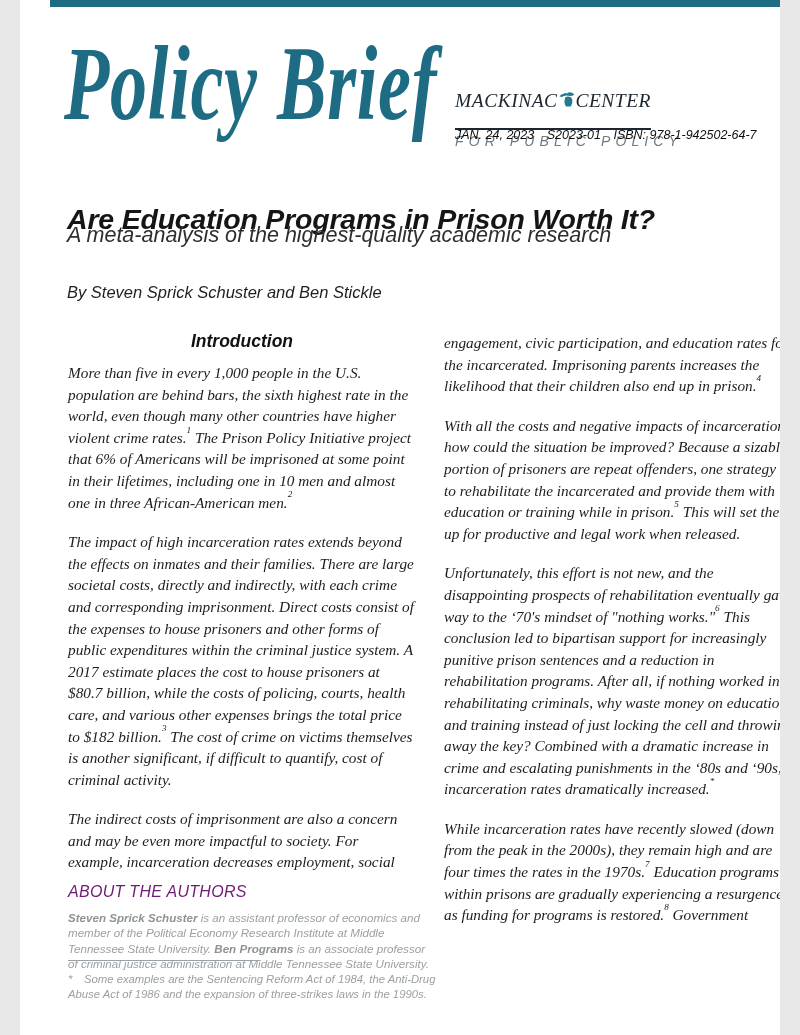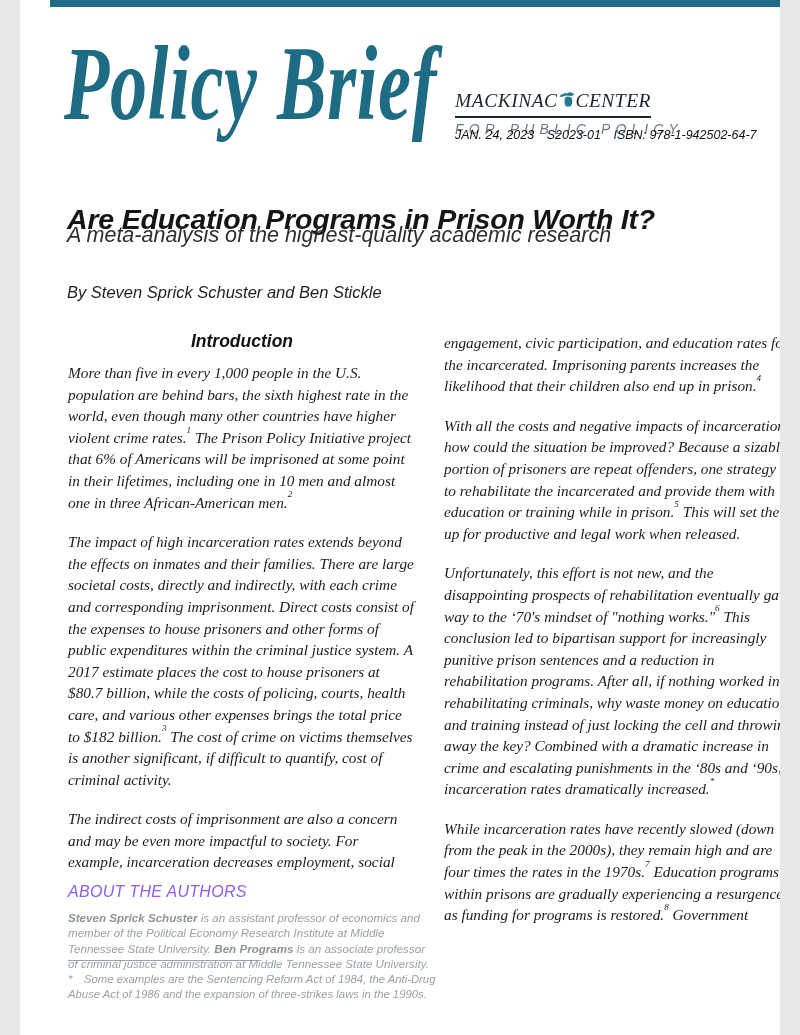--- a/index.html
+++ b/index.html
@@ -18,21 +18,21 @@
     position:absolute;left:44px;top:26px;
     font-family:"Liberation Serif",serif;font-weight:bold;
     font-size:106px;line-height:1.1;color:#1e6c84;
     transform:scaleX(0.70);transform-origin:left top;
     white-space:nowrap;letter-spacing:1px;
   }
   
   .logo{position:absolute;left:435px;top:84px;width:196px;}
   .logo-line{
     font-family:"Liberation Serif",serif;font-size:19.5px;color:#1b2631;
-    letter-spacing:.5px;border-bottom:2px solid #1b2631;padding-bottom:4px;
+    letter-spacing:.5px;border-bottom:2px solid #1b2631;padding-bottom:16px;
     display:flex;align-items:flex-end;white-space:nowrap;
   }
   .logo-line .mi-icon{margin:0 1px -1px 1px;}
   .logo-tagline{
     margin-top:3px;font-size:14px;color:#6e7a85;
     letter-spacing:5.1px;word-spacing:1px;white-space:nowrap;
   }
   .dateline{
     position:absolute;left:435px;top:128px;font-size:12.5px;color:#0f0f0f;
     white-space:nowrap;
@@ -63,21 +63,21 @@
     margin:0 0 18px 0;
     font-family:"Liberation Serif",serif;
     font-size:15.3px;line-height:21.6px;color:#1c1c1c;
   }
   .body-p sup{
     font-size:60%;line-height:0;position:relative;top:-.45em;
   }
   
   .about{position:absolute;left:48px;top:883px;width:368px;}
   .about-h{
-    margin:0 0 9px 0;font-size:16px;color:#8b5cf6;letter-spacing:.3px;
+    margin:0 0 9px 0;font-size:16px;color:#701a75;letter-spacing:.3px;
     font-weight:normal;
   }
   .about-body{
     margin:0;font-size:11.6px;line-height:15.3px;color:#9aa0a4;
   }
   .about-body b{color:#8d9397;}
   
   .fnblock{position:absolute;left:48px;top:960px;width:372px;}
   .fn-rule{width:192px;border-top:1px solid #9aa0a4;height:0;margin-bottom:11px;}
   .footnote{

